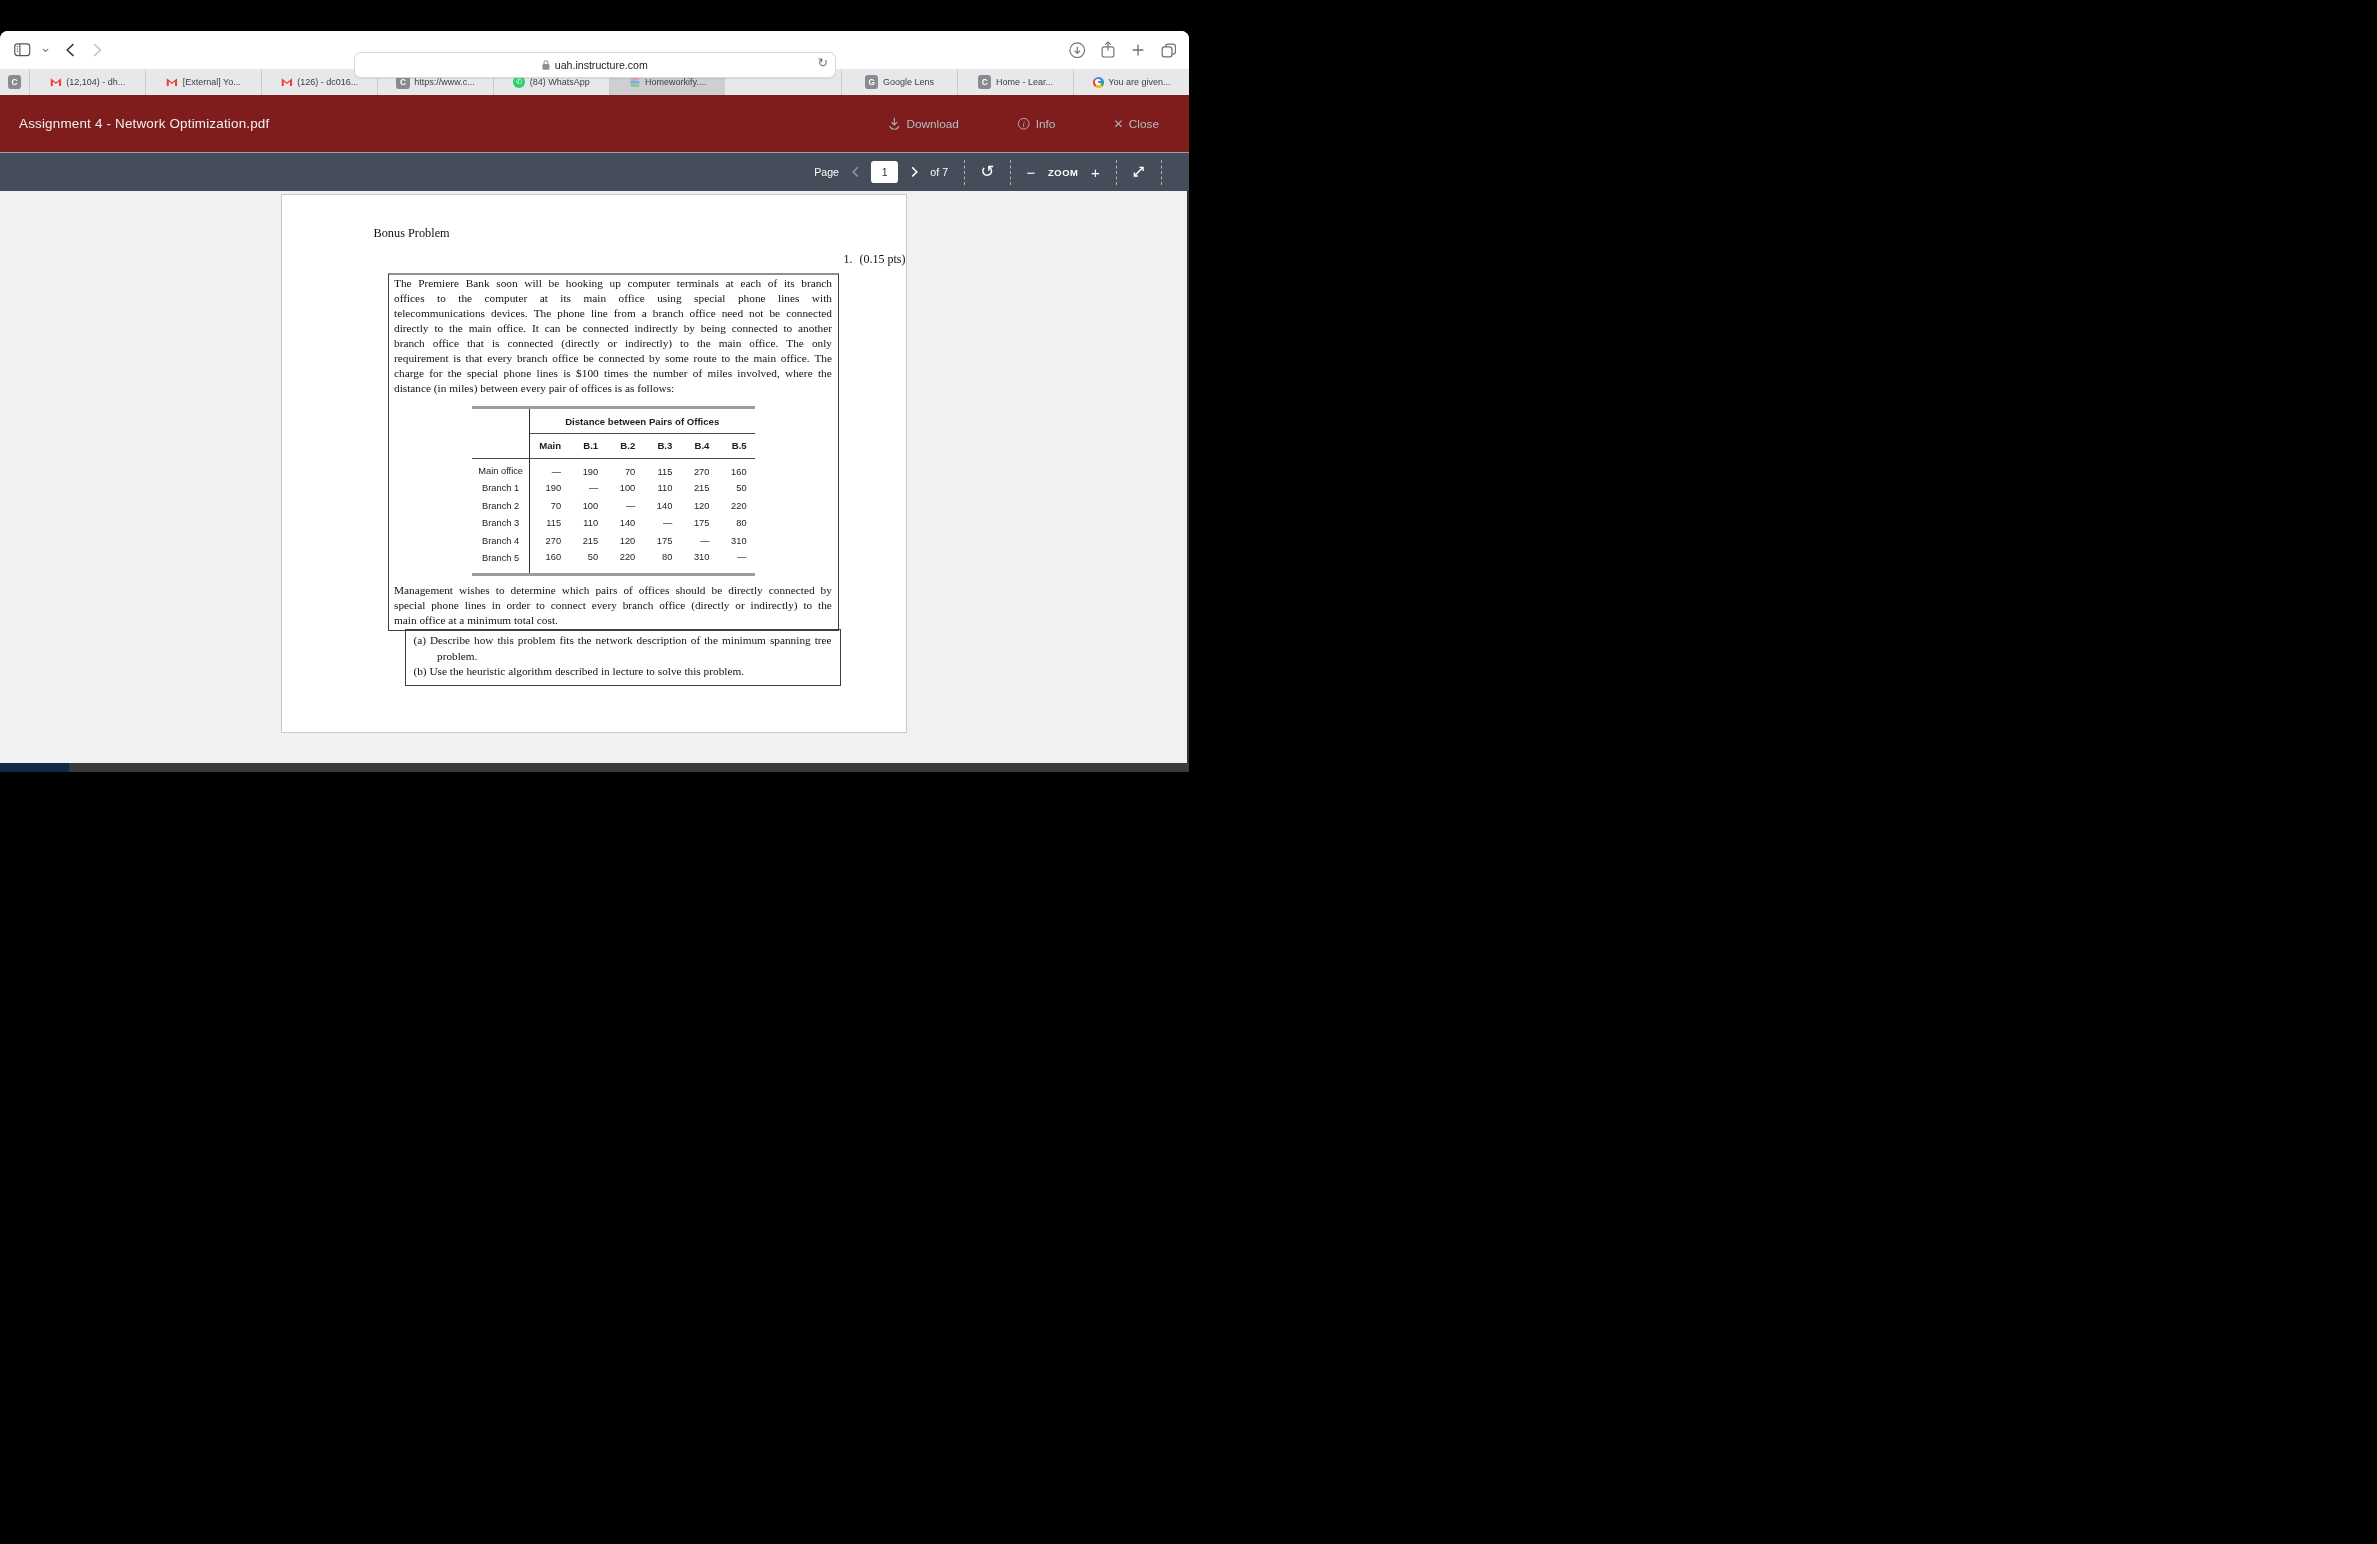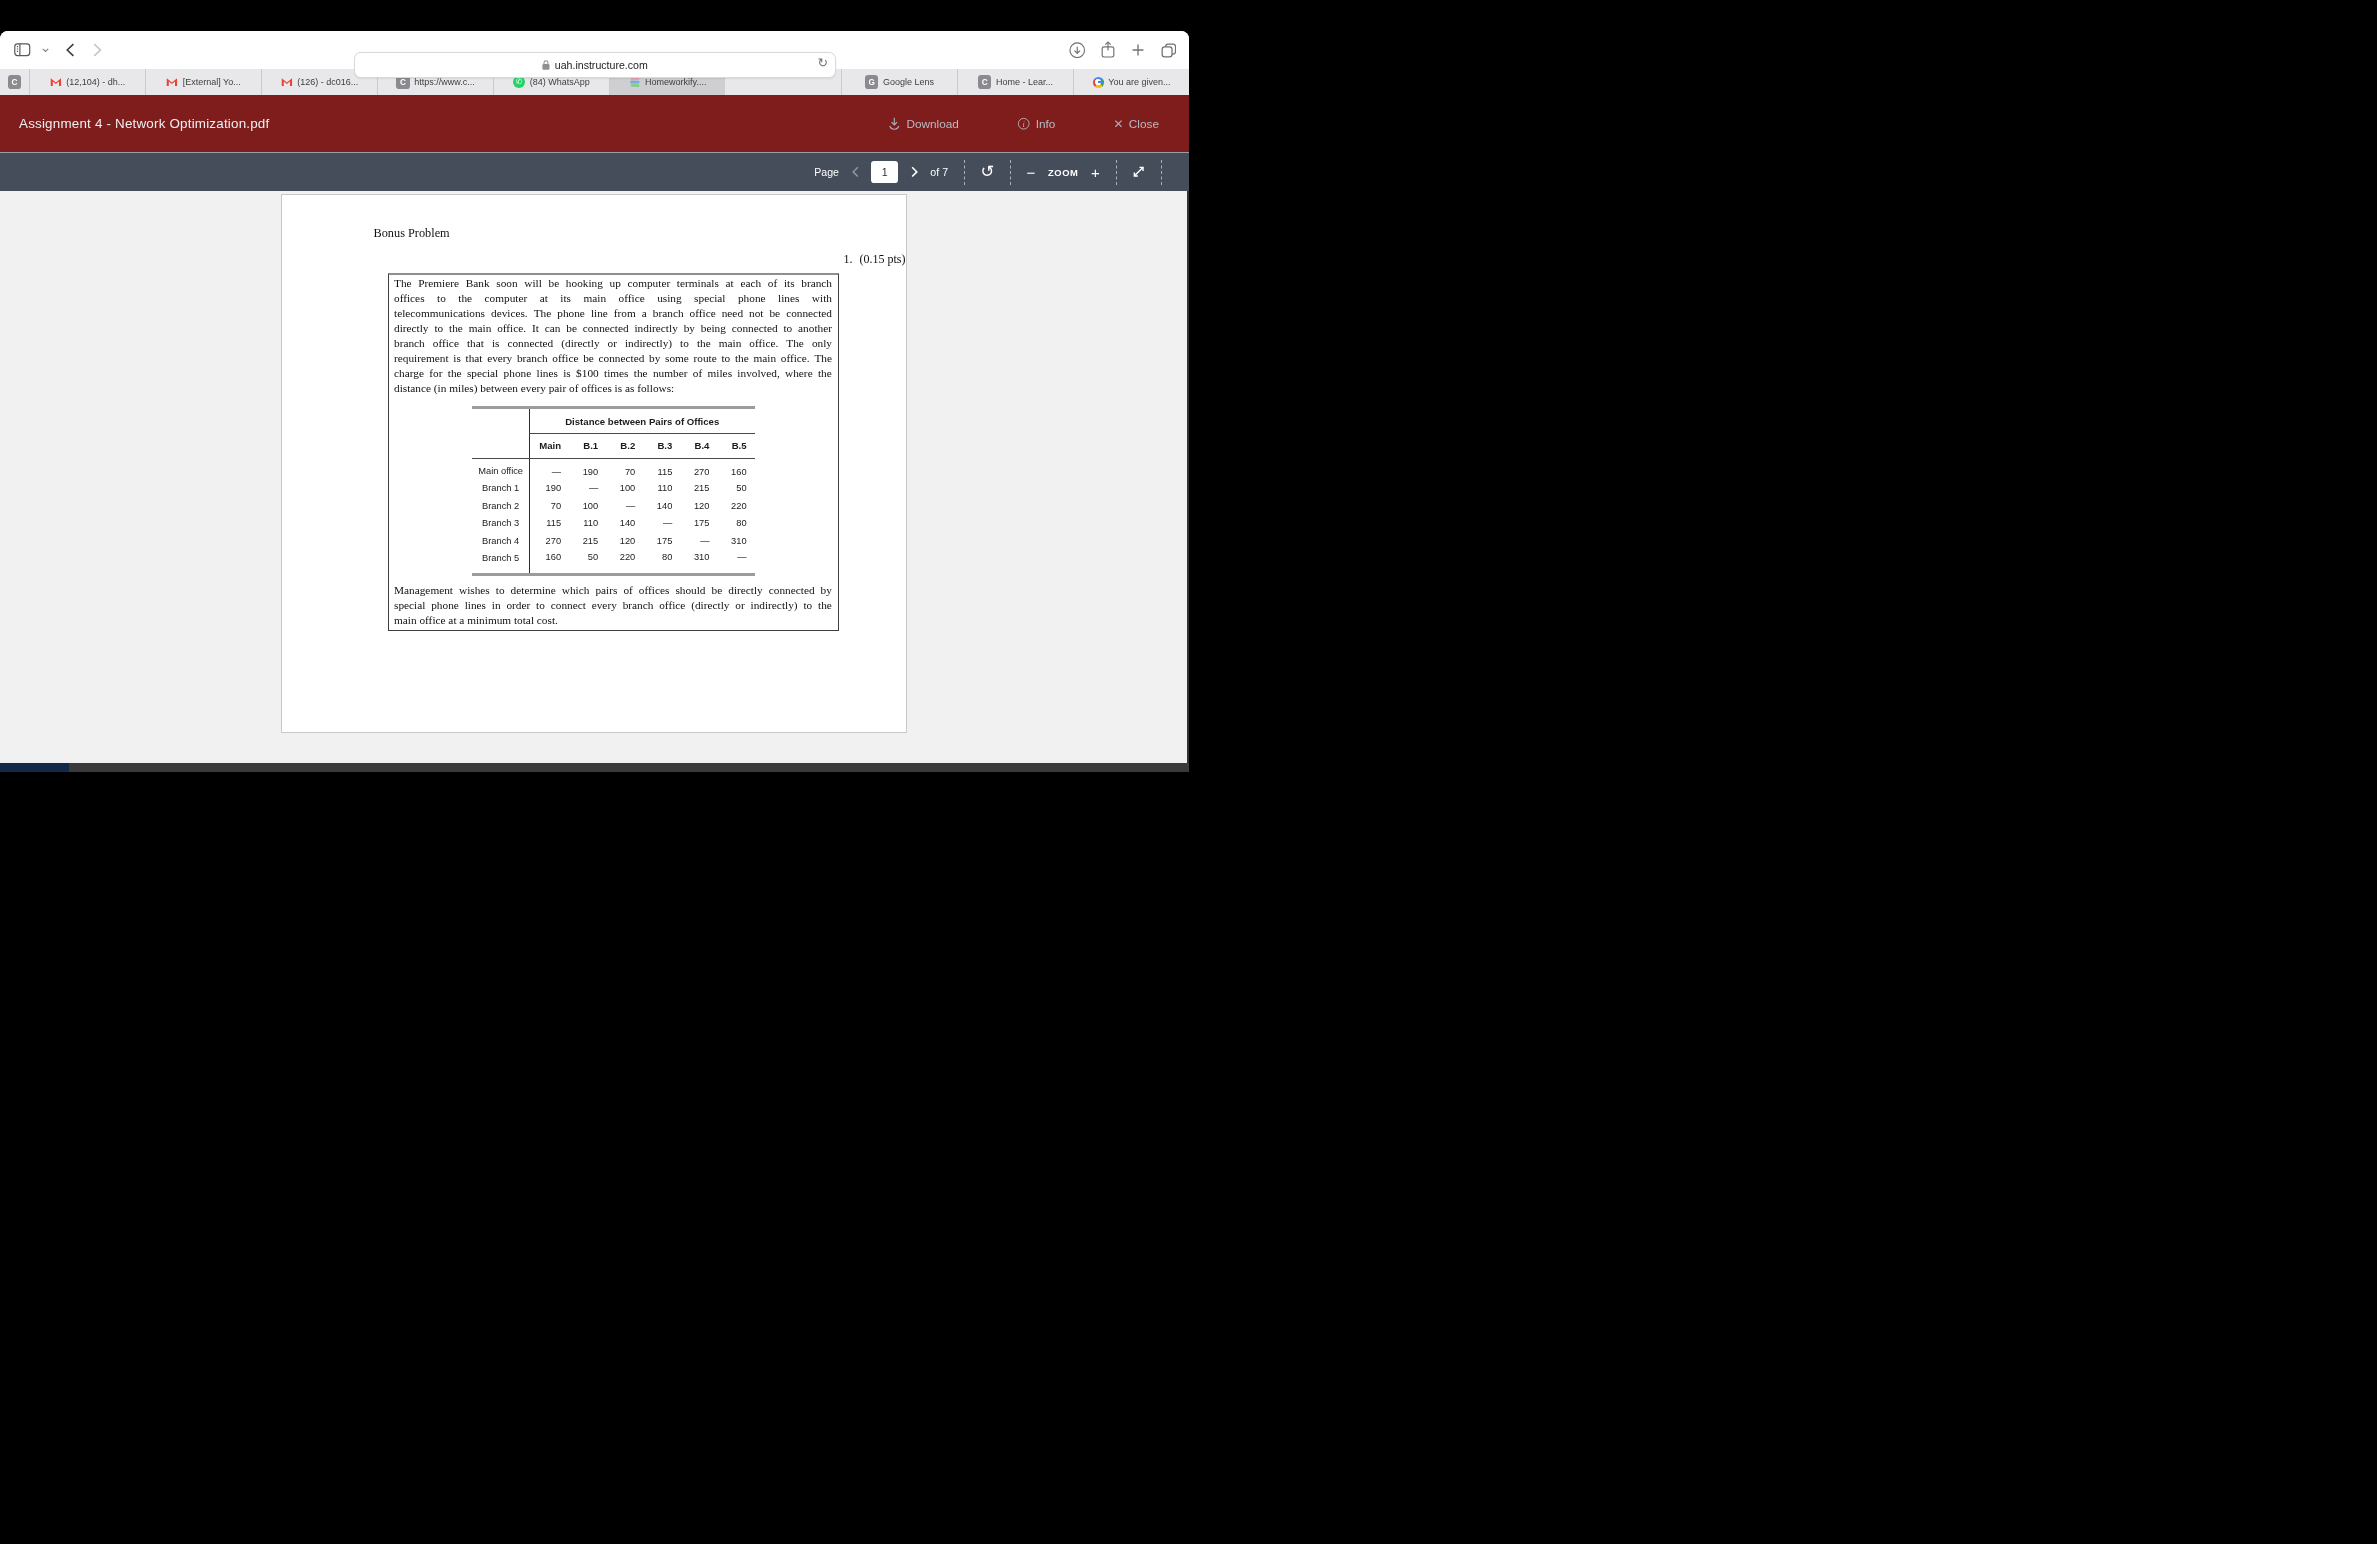--- a/index.html
+++ b/index.html
@@ -528,20 +528,24 @@
                 <span>(directly</span>
                 <span>or</span>
                 <span>indirectly)</span>
                 <span>to</span>
                 <span>the</span>
               </div>
               <div class="pline">main office at a minimum total cost.</div>
             </div>
         </div>
 
+        <div class="box2">
+            <div class="qitem">(a) Describe how this problem fits the network description of the minimum spanning tree problem.</div>
+            <div class="qitem">(b) Use the heuristic algorithm described in lecture to solve this problem.</div>
+          </div>
       </div>
     </div>
   </div>
 
   <div class="bottombar">
     <div class="navy"></div>
     <div class="dark"></div>
   </div>
 
 </div>

